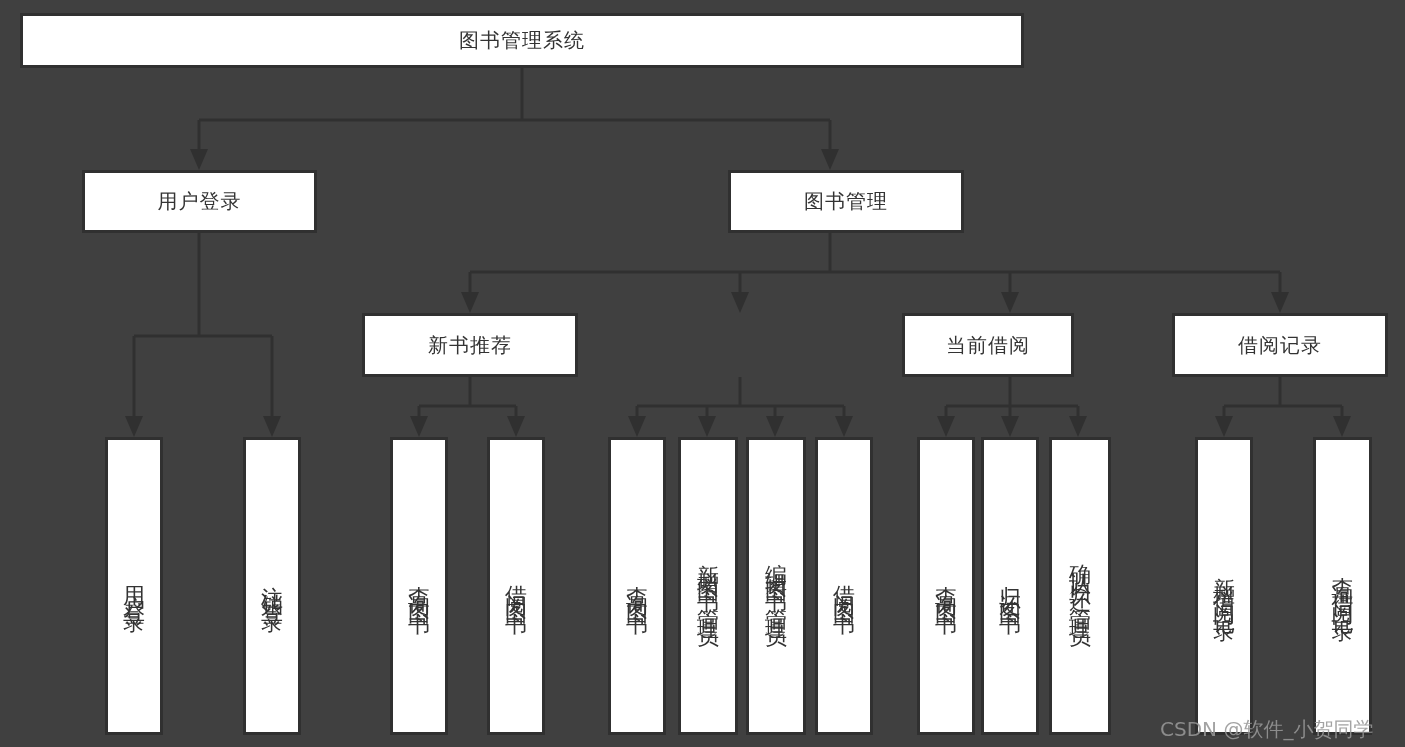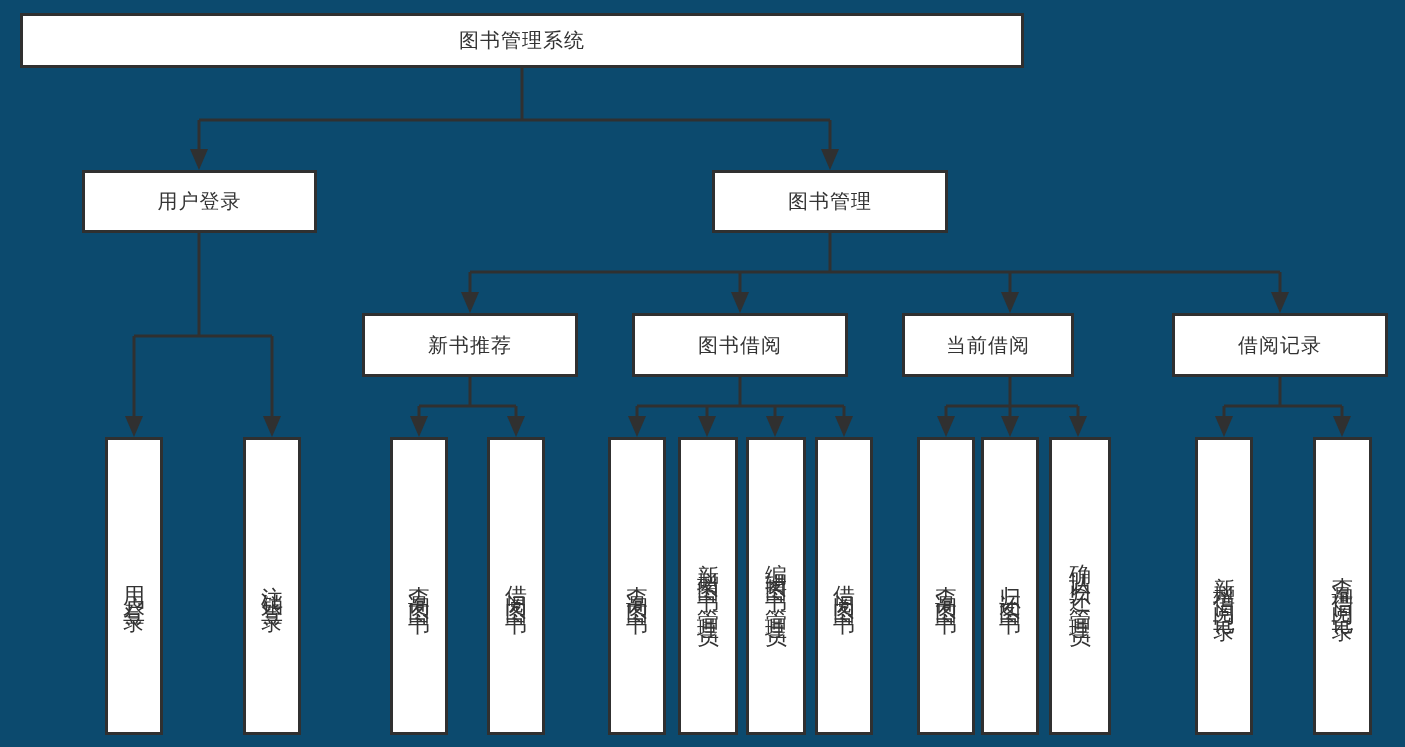--- a/index.html
+++ b/index.html
@@ -5,21 +5,21 @@
   html, body {
     margin: 0;
     padding: 0;
     background: #ffffff;
     font-family: "DejaVu Sans", sans-serif;
   }
   #canvas {
     position: relative;
     width: 1405px;
     height: 747px;
-    background: #0c4a6e;
+    background: #404040;
     overflow: hidden;
   }
   #connectors {
     position: absolute;
     left: 0;
     top: 0;
     z-index: 0;
   }
   .node {
     position: absolute;
@@ -100,29 +100,26 @@
     </g>
   </svg>
 
   <div class="node hbox" style="left:20px; top:13px; width:1004px; height:55px;">
     <span>图书管理系统</span>
   </div>
 
   <div class="node hbox" style="left:82px; top:170px; width:235px; height:63px;">
     <span>用户登录</span>
   </div>
-  <div class="node hbox" style="left:712px; top:170px; width:236px; height:63px;">
+  <div class="node hbox" style="left:728px; top:170px; width:236px; height:63px;">
     <span>图书管理</span>
   </div>
 
   <div class="node hbox" style="left:362px; top:313px; width:216px; height:64px;justify-content:center;">
     <span>新书推荐</span>
-  </div>
-  <div class="node hbox" style="left:632px; top:313px; width:216px; height:64px;">
-    <span>图书借阅</span>
   </div>
   <div class="node hbox" style="left:902px; top:313px; width:172px; height:64px;">
     <span>当前借阅</span>
   </div>
   <div class="node hbox" style="left:1172px; top:313px; width:216px; height:64px;">
     <span>借阅记录</span>
   </div>
 
   <div class="node vbox" style="left:105px; top:437px; width:58px; height:298px;">
     <span class="vtext">用户登录</span>
@@ -161,14 +158,15 @@
     <span class="vtext">确认归还（管理员）</span>
   </div>
 
   <div class="node vbox" style="left:1195px; top:437px; width:58px; height:298px;">
     <span class="vtext">新增借阅记录</span>
   </div>
   <div class="node vbox" style="left:1313px; top:437px; width:59px; height:298px;">
     <span class="vtext">查询借阅记录</span>
   </div>
 
+  <div class="watermark">CSDN @软件_小贺同学</div>
 
 </div>
 
 </body></html>

